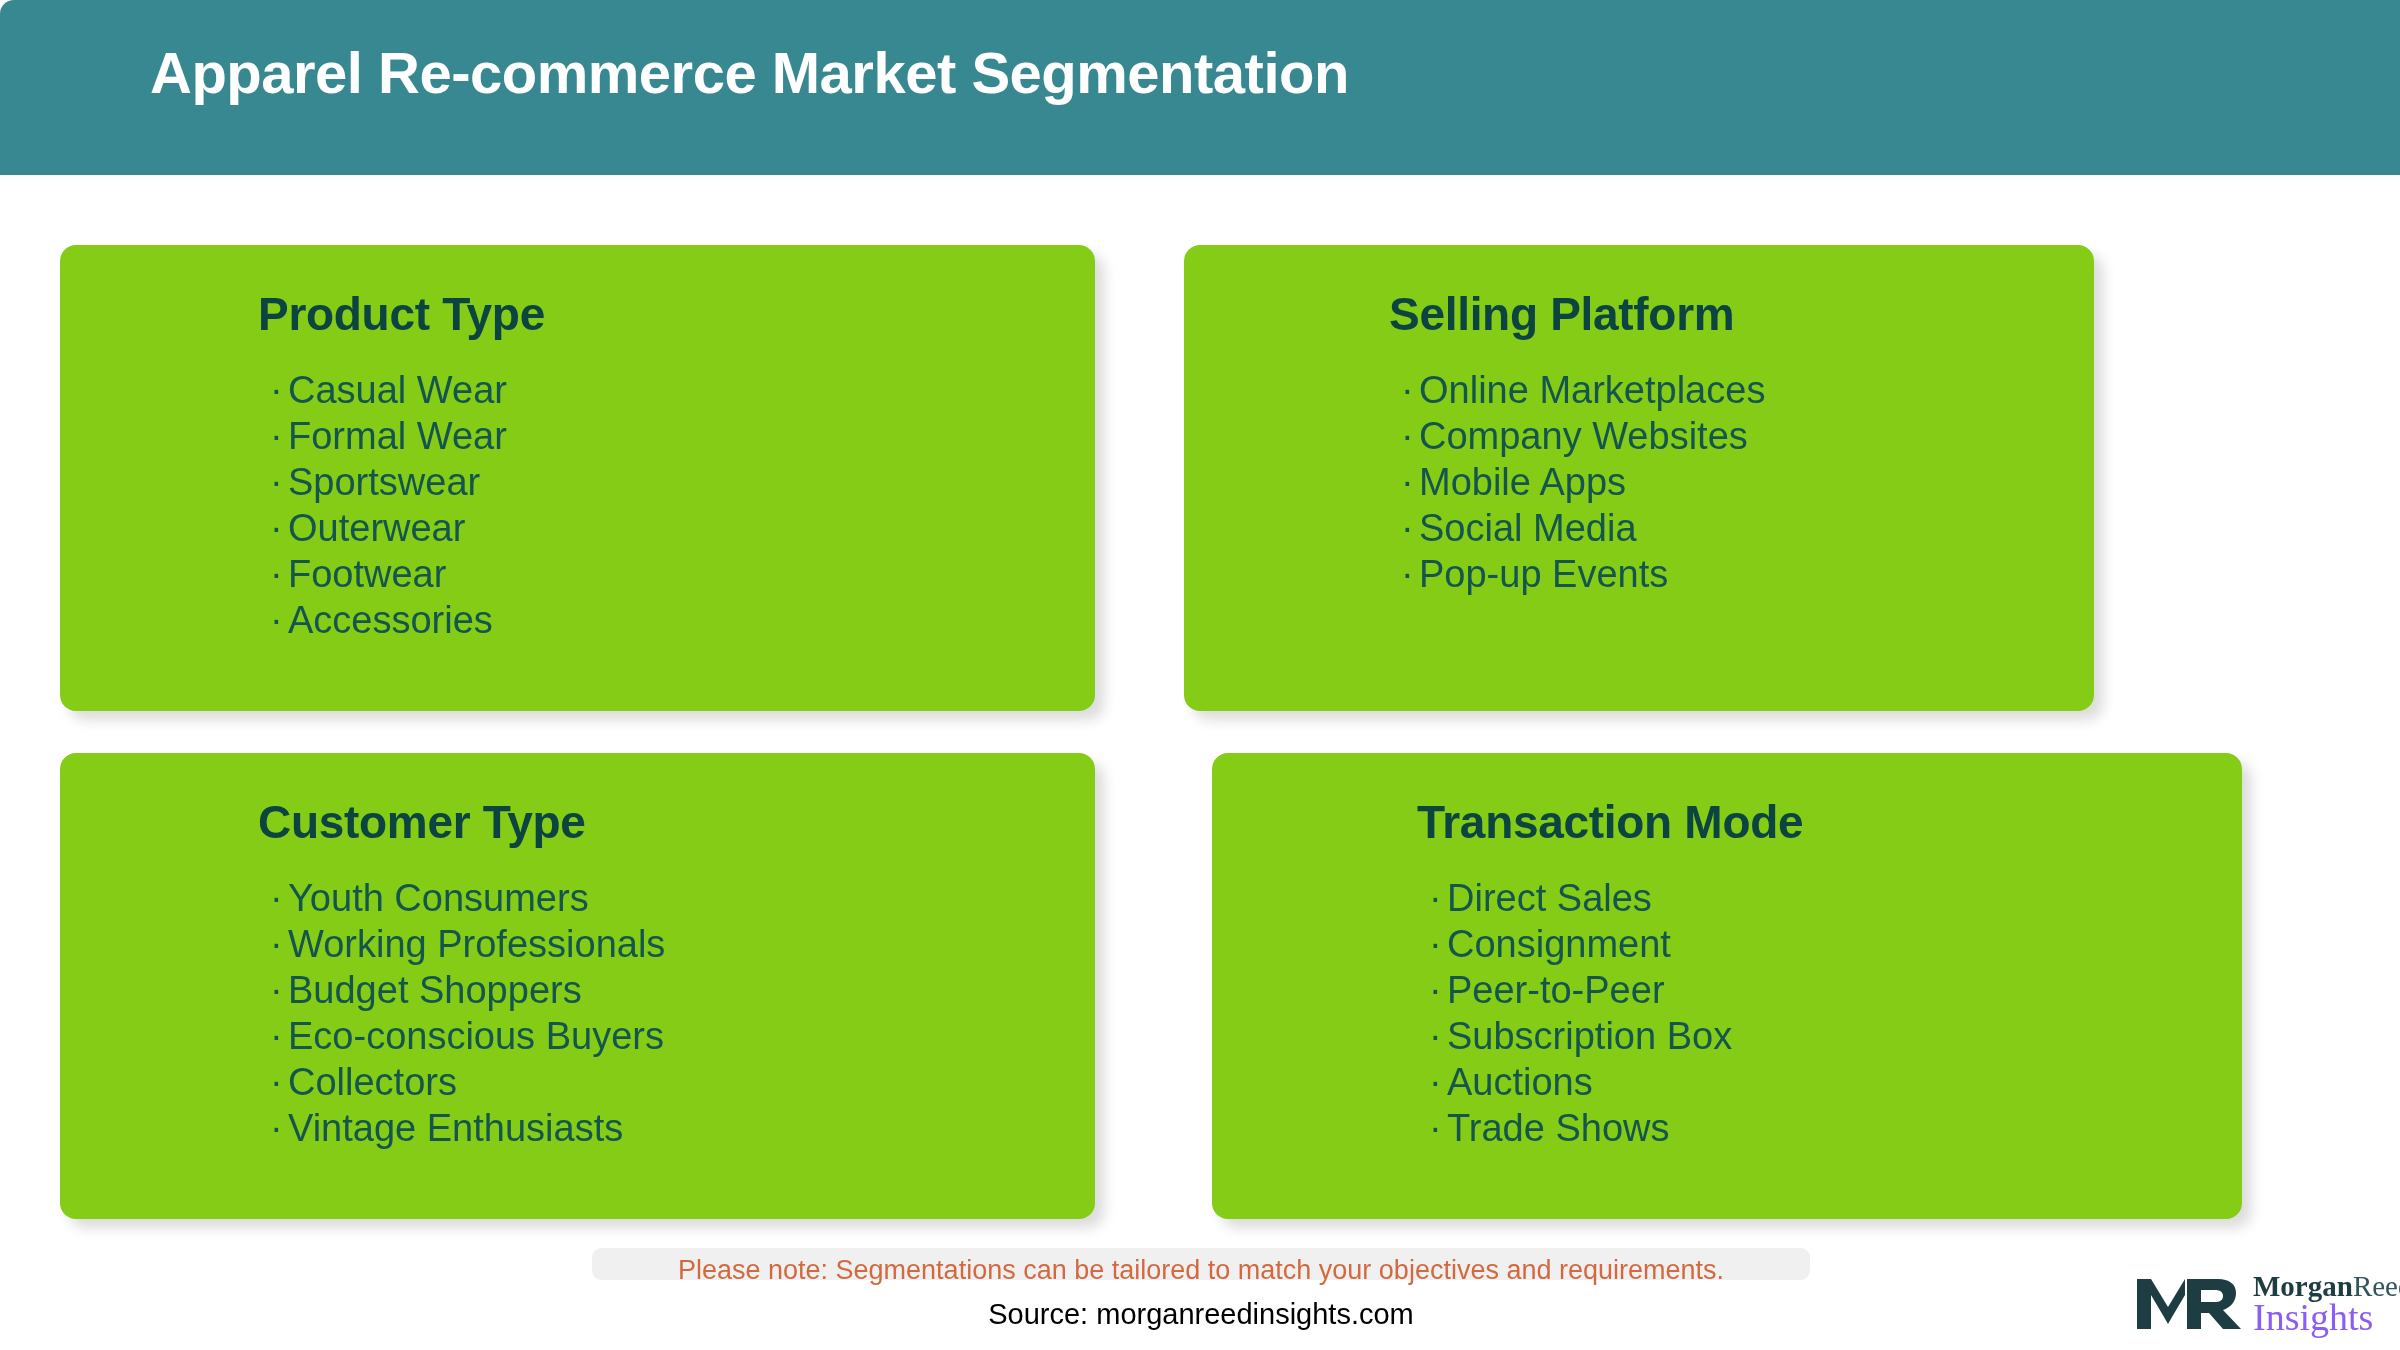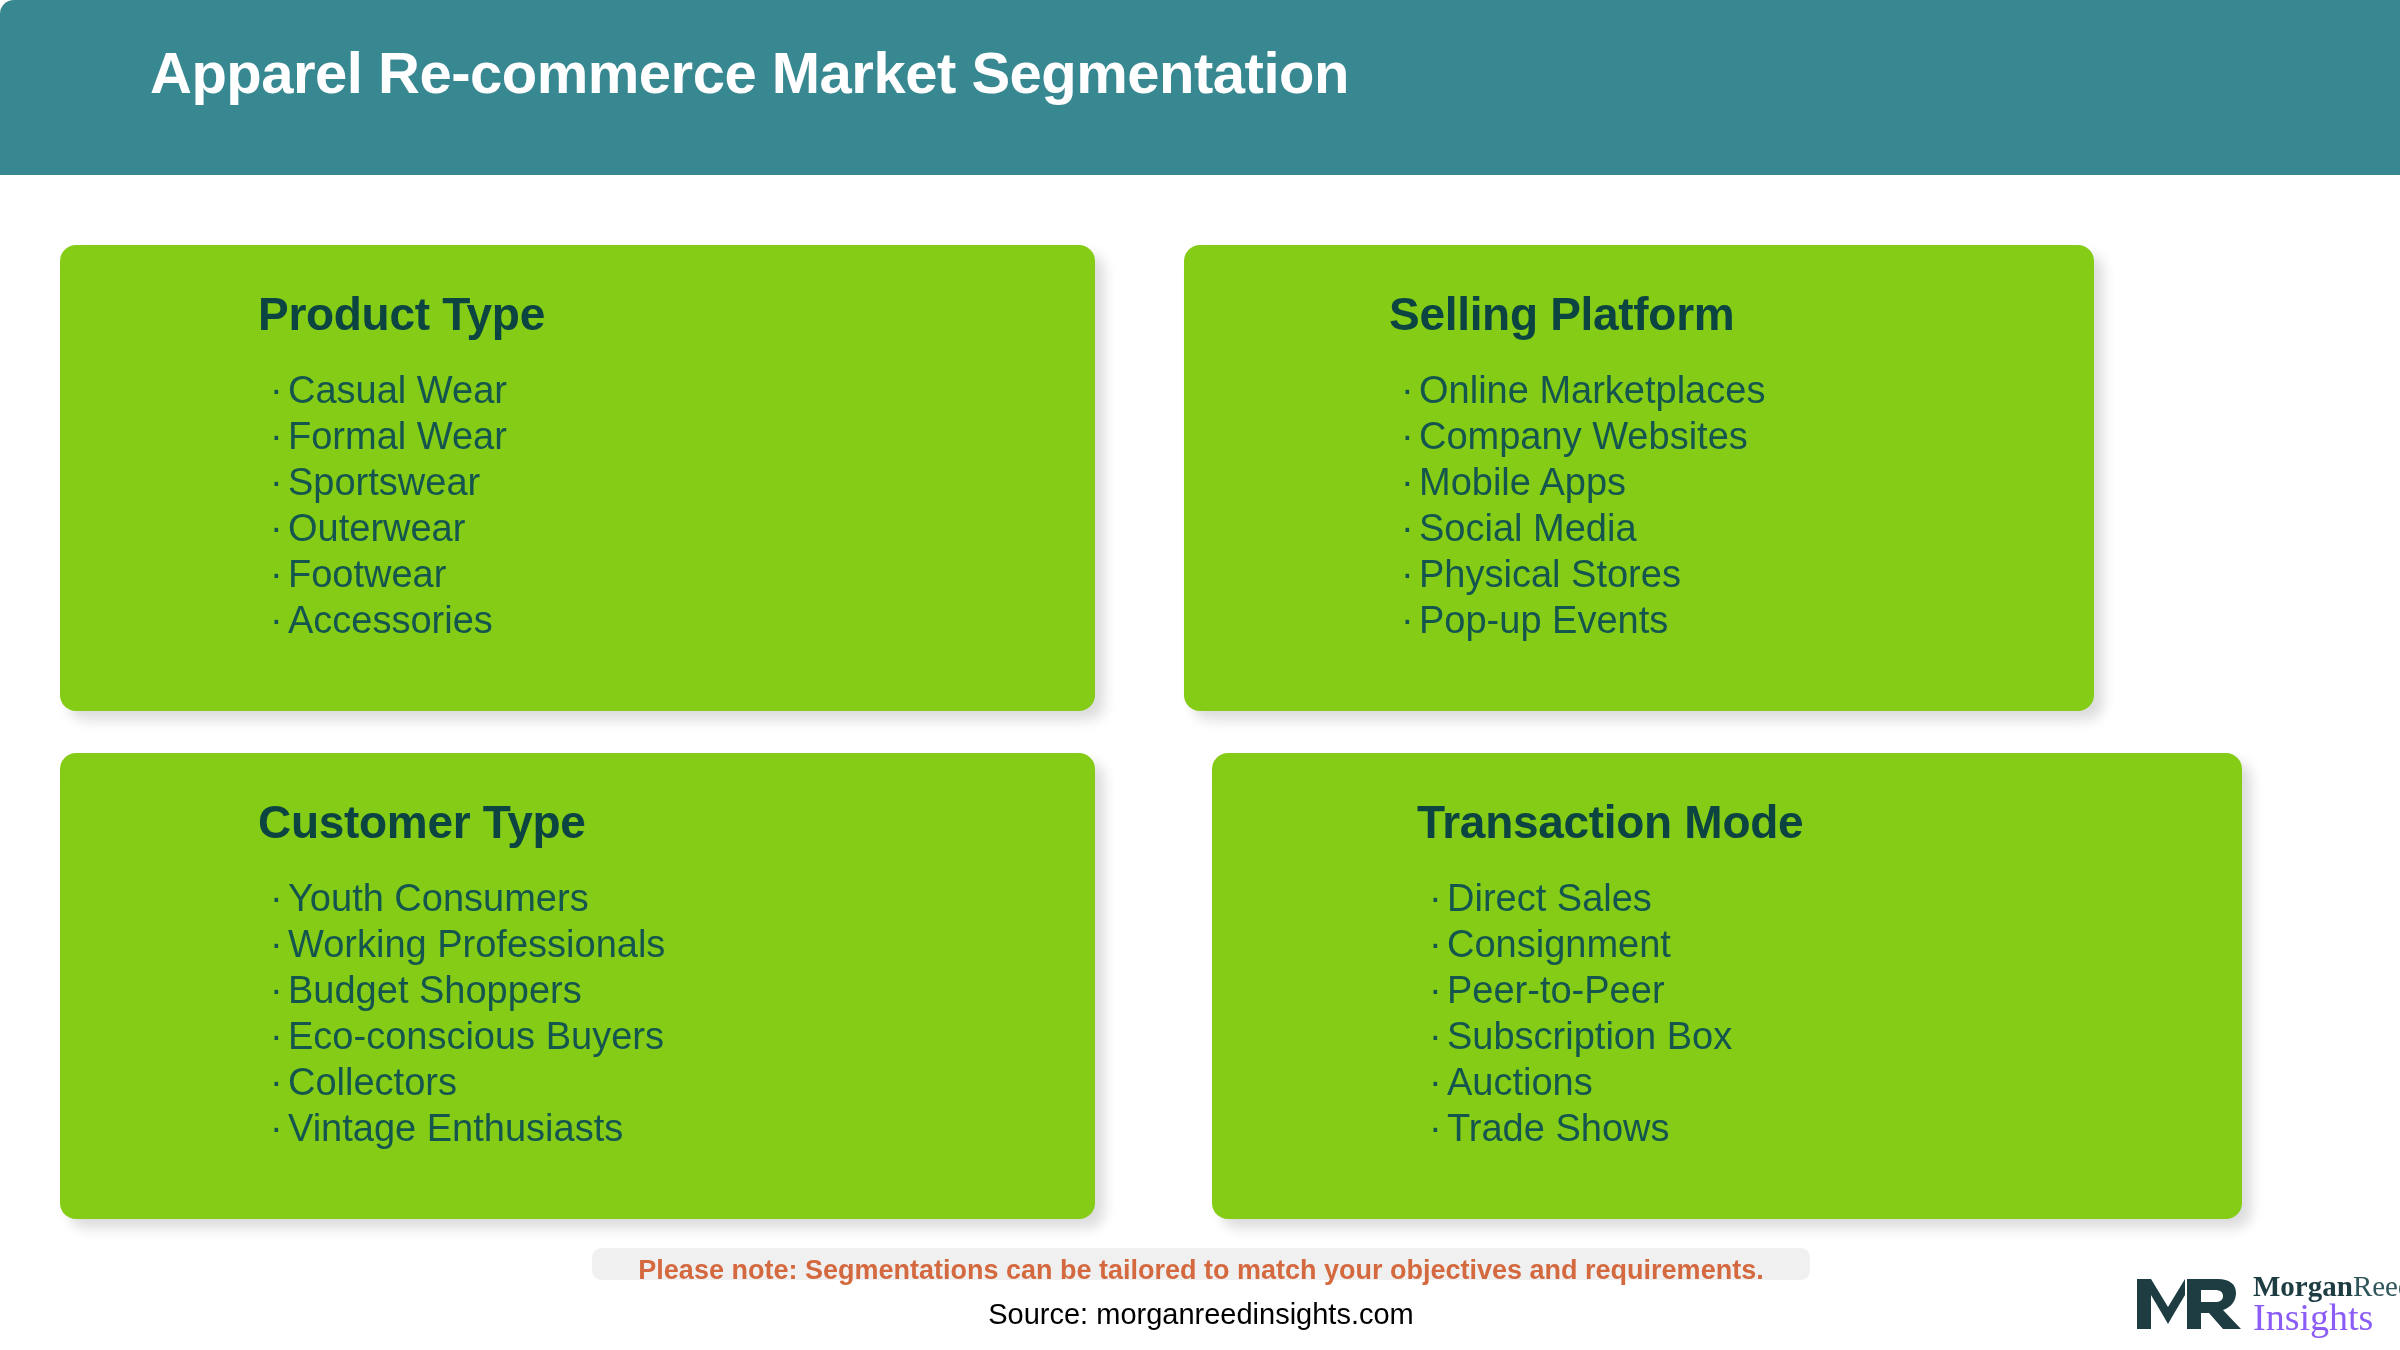--- a/index.html
+++ b/index.html
@@ -116,21 +116,20 @@
   }
   .note-pill {
     position: absolute;
     left: 592px;
     top: 53px;
     width: 1218px;
     height: 32px;
     background: #F0F0F0;
     border-radius: 9px;
     box-sizing: border-box;
-    font-weight: bold;
   }
   .note-text {
     position: absolute;
     left: 0;
     top: 0;
     width: 1218px;
     height: 44px;
     line-height: 44px;
     text-align: center;
     font-size: 27px;
@@ -209,21 +208,20 @@
   </div>
 
   <div class="card c1">
     <div class="card-inner">
       <div class="card-title">Selling Platform</div>
       <ul class="card-list">
         <li><span class="bullet-dot">·</span><span>Online Marketplaces</span></li>
         <li><span class="bullet-dot">·</span><span>Company Websites</span></li>
         <li><span class="bullet-dot">·</span><span>Mobile Apps</span></li>
         <li><span class="bullet-dot">·</span><span>Social Media</span></li>
-        <li><span class="bullet-dot">·</span><span>Physical Stores</span></li>
         <li><span class="bullet-dot">·</span><span>Pop-up Events</span></li>
       </ul>
     </div>
   </div>
 
   <div class="card c2">
     <div class="card-inner">
       <div class="card-title">Customer Type</div>
       <ul class="card-list">
         <li><span class="bullet-dot">·</span><span>Youth Consumers</span></li>

